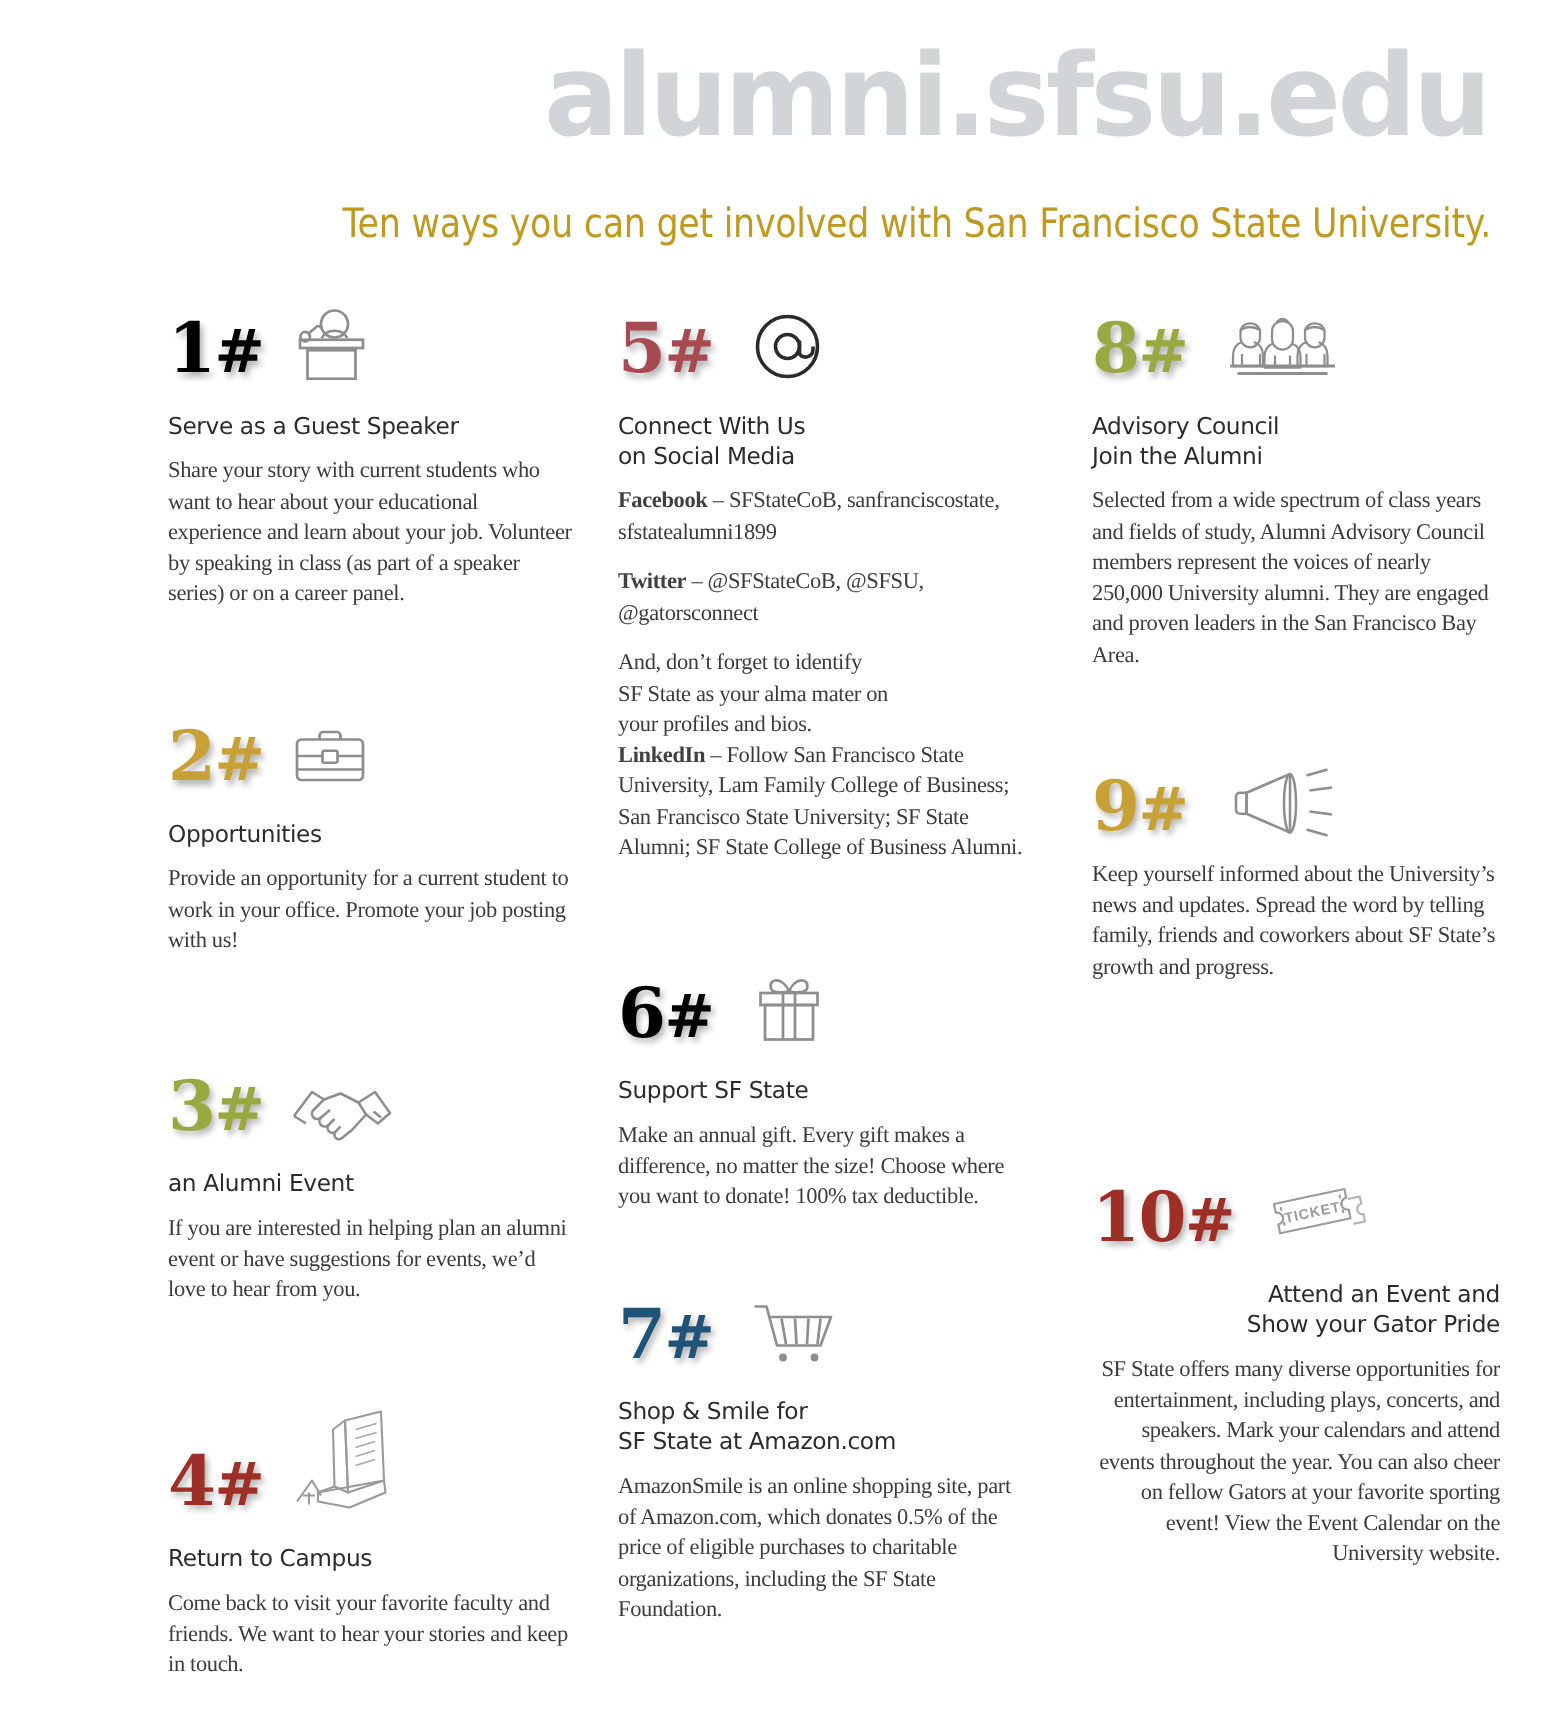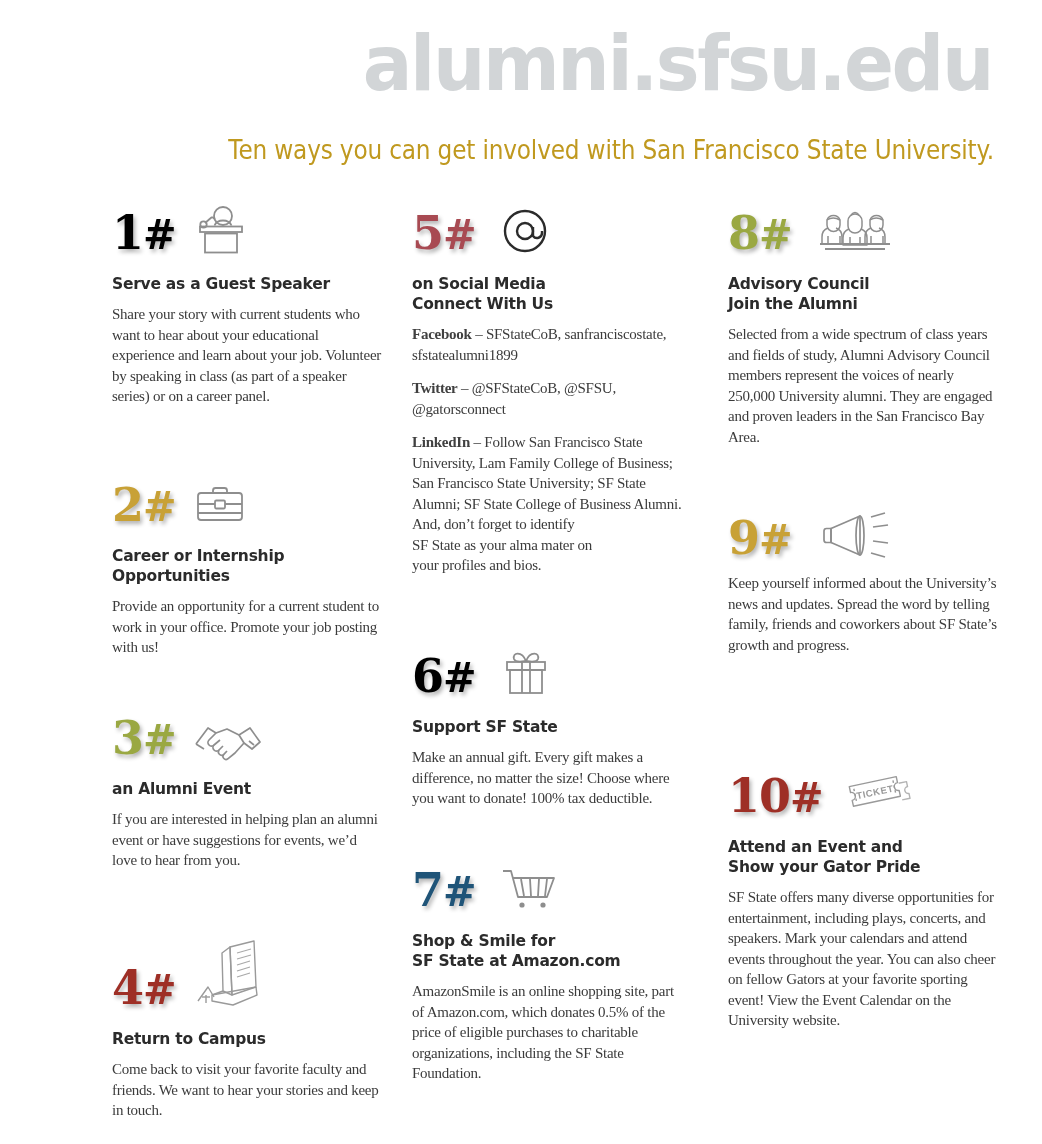--- a/index.html
+++ b/index.html
@@ -93,21 +93,21 @@
     margin-left: 16px;
     margin-bottom: 2px;
     display: flex;
     align-items: flex-end;
   }
   .icon-wrap svg { display: block; }
 
   .title {
     margin-top: 16px;
     font-family: "DejaVu Sans", sans-serif;
-    font-weight: 700;
+    font-weight: 400;
     font-size: 15.5px;
     line-height: 20px;
     letter-spacing: -0.25px;
     color: #2b2b2b;
   }
   .body {
     margin-top: 10px;
     font-family: Liberation Serif, serif;
     font-weight: 400;
     font-size: 15px;
@@ -165,21 +165,20 @@
                 <path d="M21 11 v-2.5 a2.5 2.5 0 0 1 2.5-2.5 h9 a2.5 2.5 0 0 1 2.5 2.5 V11"></path>
                 <rect x="6" y="11" width="44" height="27" rx="3"></rect>
                 <path d="M6 22 h17 M33 22 h17"></path>
                 <rect x="23" y="18.5" width="10" height="8" rx="1.2"></rect>
                 <path d="M6 31 h44"></path>
               </g>
             </svg>
           </span>
         </div>
         <div class="title">
-          <div>Career or Internship</div>
           <div>Opportunities</div>
         </div>
         <div class="body">
           <p>Provide an opportunity for a current student to work in your office. Promote your job posting with us!</p>
         </div>
       </div>
 
       <div class="item" style="top:505px;">
         <div class="item-head">
           <span class="num" style="color:#9aa842;"><span>3</span><span class="hash">#</span></span>
@@ -248,32 +247,32 @@
             <svg width="50" height="50" viewBox="0 0 50 50">
               <g fill="none" stroke="#2b2b2b" stroke-width="2.4">
                 <circle cx="25" cy="25" r="20"></circle>
                 <circle cx="25" cy="25" r="8"></circle>
                 <path d="M33 21 v9 a5 5 0 0 0 9 -3 v-2"></path>
               </g>
             </svg>
           </span>
         </div>
         <div class="title">
+          <div>Connect With Us</div>
           <div>on Social Media</div>
-          <div>Connect With Us</div>
         </div>
         <div class="body">
           <p><b>Facebook</b><span> – </span><span>SFStateCoB, sanfranciscostate, sfstatealumni1899</span></p>
           <p><b>Twitter</b><span> – </span><span>@SFStateCoB, @SFSU, @gatorsconnect</span></p>
-          <p style="margin-bottom:0;"><b>LinkedIn</b><span> – </span><span>Follow San Francisco State University, Lam Family College of Business; San Francisco State University; SF State Alumni; SF State College of Business Alumni.</span></p>
           <p style="margin-bottom:0;">
             <span>And, don’t forget to identify</span><br>
             <span>SF State as your alma mater on</span><br>
             <span>your profiles and bios.</span>
           </p>
+          <p style="margin-bottom:0;"><b>LinkedIn</b><span> – </span><span>Follow San Francisco State University, Lam Family College of Business; San Francisco State University; SF State Alumni; SF State College of Business Alumni.</span></p>
         </div>
       </div>
 
       <div class="item" style="top:443px;">
         <div class="item-head">
           <span class="num"><span>6</span><span class="hash">#</span></span>
           <span class="icon-wrap" style="margin-left:24px;">
             <svg width="52" height="52" viewBox="0 0 52 52">
               <g fill="none" stroke="#8e8e8e" stroke-width="1.8">
                 <path d="M26 14 C22 4 12 5 14 12 C15.5 16 22 14.5 26 14 Z"></path>
@@ -372,21 +371,21 @@
                 <path d="M55 42 L69 46"></path>
               </g>
             </svg>
           </span>
         </div>
         <div class="body">
           <p>Keep yourself informed about the University’s news and updates. Spread the word by telling family, friends and coworkers about SF State’s growth and progress.</p>
         </div>
       </div>
 
-      <div class="item" style="top:563px;">
+      <div class="item" style="top:579px;text-align:right;">
         <div class="item-head">
           <span class="num" style="color:#9e2f26;"><span>10</span><span class="hash">#</span></span>
           <span class="icon-wrap" style="margin-left:18px;margin-bottom:6px;">
             <svg width="72" height="46" viewBox="0 0 72 46">
               <g fill="none" stroke="#9a9a9a" stroke-width="1.4" stroke-linejoin="round">
                 <g transform="rotate(-12 36 23)">
                   <path d="M10 12 L58 12 L58 18 a4 4 0 0 0 0 8 L58 32 L10 32 L10 26 a4 4 0 0 0 0 -8 Z"></path>
                   <path d="M14 15 L14 29 M54 15 L54 29" stroke-dasharray="2.5 2.5"></path>
                   <text x="34" y="26" font-family="Liberation Sans, sans-serif" font-size="9.5" font-weight="bold" fill="#9a9a9a" stroke="none" text-anchor="middle" letter-spacing="0.6">TICKET</text>
                 </g>

